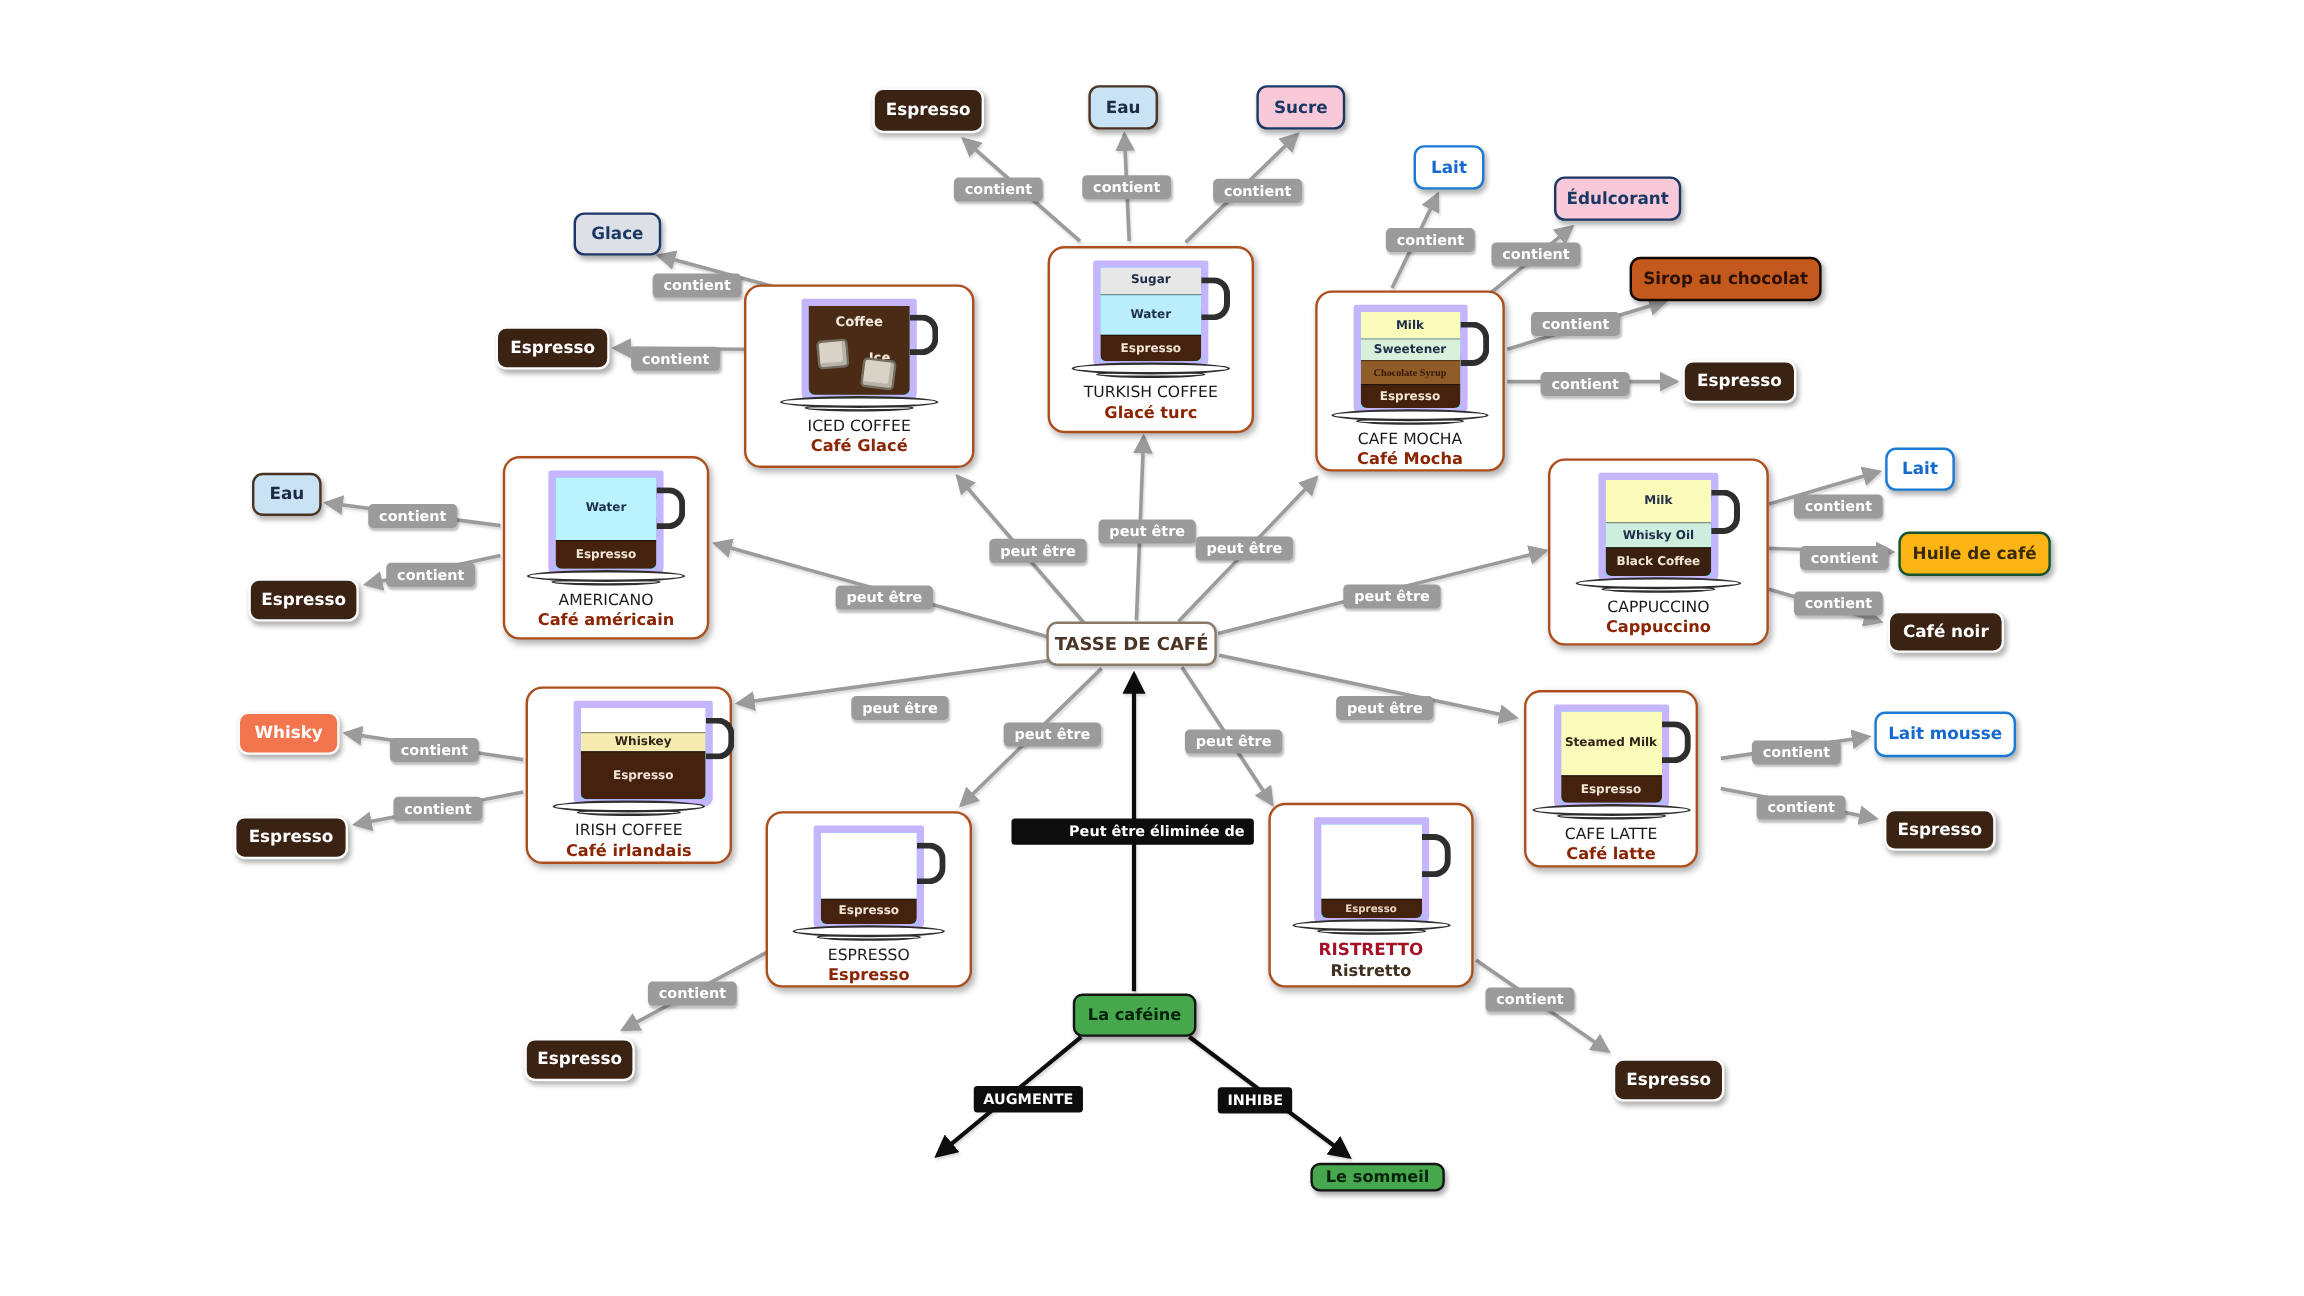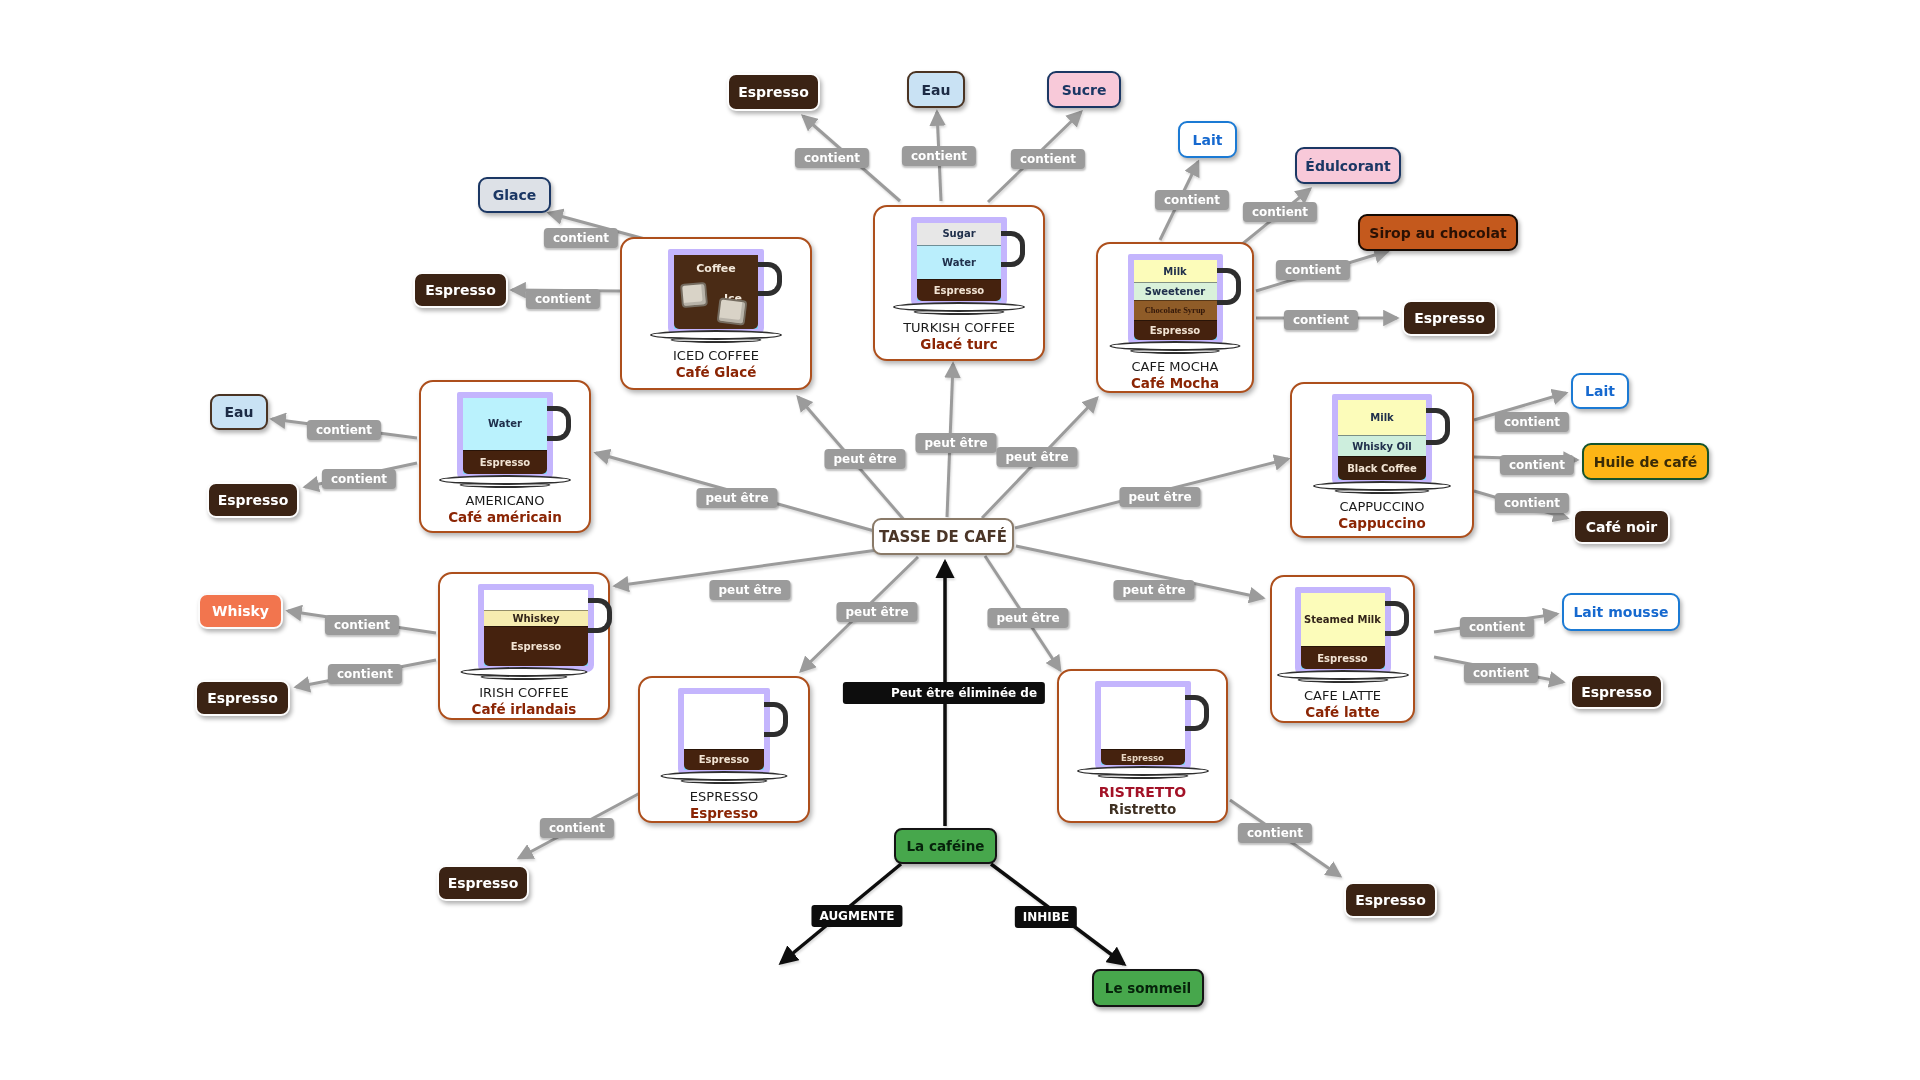--- a/index.html
+++ b/index.html
@@ -143,21 +143,21 @@
     <div class="ing ing-espresso" style="left: 1570px; top: 674px; width: 93px; height: 35px;">Espresso</div>
     <div class="ing ing-espresso" style="left: 1344px; top: 882px; width: 93px; height: 36px;">Espresso</div>
     <div class="ing ing-espresso" style="left: 437px; top: 865px; width: 92px; height: 36px;">Espresso</div>
     <div class="ing ing-espresso" style="left: 195px; top: 680px; width: 95px; height: 36px;">Espresso</div>
     <div class="ing ing-whisky" style="left: 198px; top: 593px; width: 85px; height: 36px;">Whisky</div>
     <div class="ing ing-espresso" style="left: 207px; top: 482px; width: 92px; height: 36px;">Espresso</div>
     <div class="ing ing-eau" style="left: 210px; top: 394px; width: 58px; height: 36px;">Eau</div>
     <div class="ing ing-glace" style="left: 478px; top: 177px; width: 73px; height: 36px;">Glace</div>
     <div class="ing ing-espresso" style="left: 413px; top: 272px; width: 95px; height: 36px;">Espresso</div>
     <div class="green" style="left: 894px; top: 828px; width: 103px; height: 36px;">La caféine</div>
-    <div class="green" style="left: 1092px; top: 969px; width: 112px; height: 38px;">Le sommeil</div>
+    <div class="green" style="left: 1092px; top: 969px; width: 112px; height: 24px;">Le sommeil</div>
     <div class="coffee" style="left: 620px; top: 237px; width: 192px; height: 153px;">
       <div class="cupwrap" style="width: 96px;">
         <div class="cup" style="width: 96px; height: 86px;">
           <div class="inner" style="background: rgb(74, 43, 21);">
             <div class="iced-text" style="left: 50%; transform: translateX(-50%); top: 7px;">Coffee</div>
             <div class="iced-text" style="right: 16px; top: 37px;">Ice</div>
             <div class="cube" style="left: 7px; top: 28px; width: 26px; height: 24px; transform: rotate(-5deg);"></div>
             <div class="cube" style="right: 12px; bottom: 5px; width: 28px; height: 25px; transform: rotate(7deg);"></div>
           </div>
           <div class="handle"></div>

